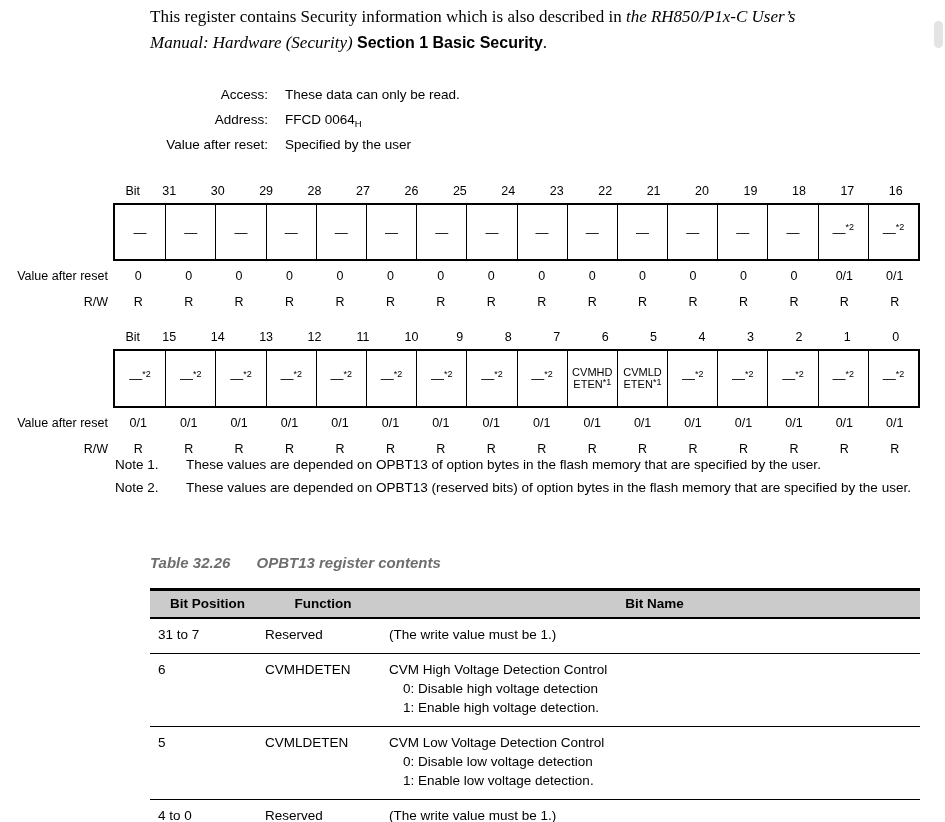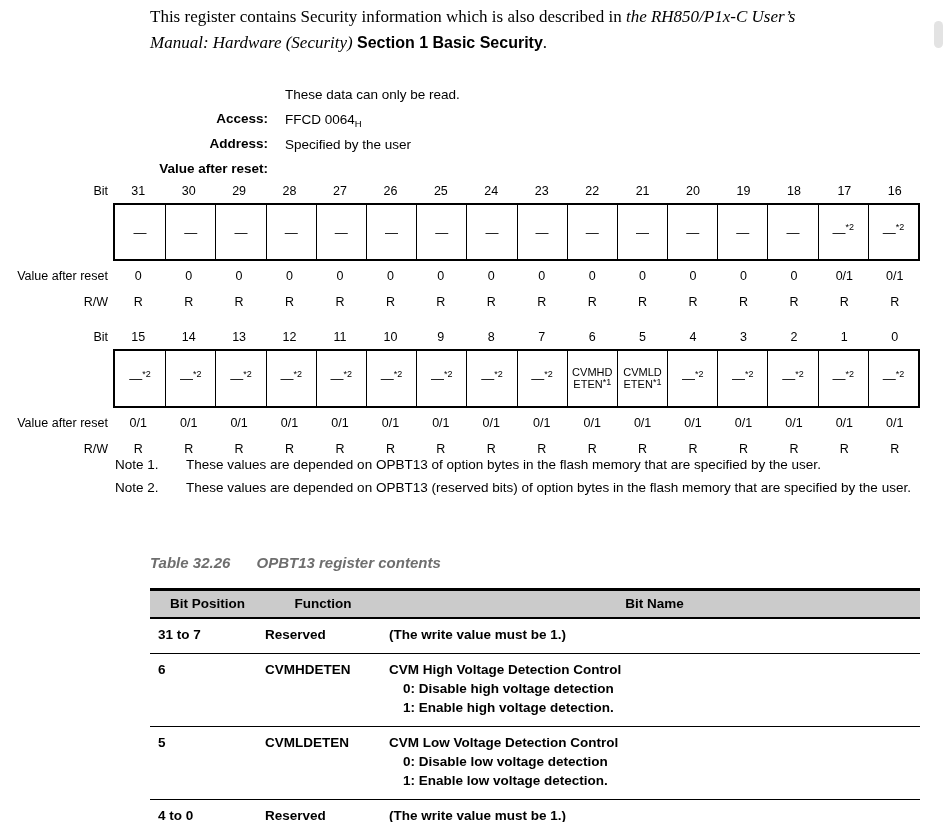--- a/index.html
+++ b/index.html
@@ -8,34 +8,34 @@
 
   
   .intro{position:absolute;left:150px;top:4px;width:760px;
          font-family:"Liberation Serif",serif;font-size:17px;line-height:25.5px;}
   .intro i{font-style:italic;}
   .intro .sansbold{font-family:"Liberation Sans",sans-serif;font-weight:700;font-size:16px;font-style:normal;}
 
   
   .info{position:absolute;left:150px;top:87px;}
   .info-row{display:flex;height:25px;font-size:13.5px;}
-  .info-label{width:118px;text-align:right;font-weight:700;flex:none;margin-top:24px;}
+  .info-label{width:118px;text-align:right;font-weight:400;flex:none;}
   .info-value{margin-left:17px;white-space:nowrap;}
   sub.h{font-size:9.5px;vertical-align:-3px;}
 
   
   .regword{position:absolute;left:0;width:920px;}
   .word-0{top:183px;}
   .word-1{top:329px;}
   .reg-row{display:flex;}
   .reg-label{width:113px;box-sizing:border-box;padding-right:5px;text-align:right;
              font-size:12.5px;line-height:16px;flex:none;}
   .reg-grid{display:grid;grid-template-columns:repeat(16,1fr);width:807px;}
   .reg-grid>div{text-align:center;font-size:12.5px;line-height:16px;}
-  .bits-row{margin-bottom:4px;}
+  .bits-row{margin-bottom:4px;margin-left:32px;}
   .reg-box{margin-left:113px;width:807px;box-sizing:border-box;border:2px solid #000;
            display:grid;grid-template-columns:repeat(16,1fr);}
   .word-0 .reg-box{height:58px;}
   .word-1 .reg-box{height:59px;}
   .reg-cell{display:flex;align-items:center;justify-content:center;border-left:1px solid #000;overflow:hidden;}
   .reg-cell:first-child{border-left:none;}
   .dash{font-size:13px;}
   .cellsup{font-size:9px;position:relative;top:-5px;}
   .named{font-size:11px;line-height:12.5px;text-align:center;white-space:nowrap;}
   .named .cellsup{top:-3px;}
@@ -47,21 +47,21 @@
   .note-row{display:flex;}
   .note-label{width:58px;flex:none;}
   .note-text{width:747px;margin-left:13px;}
 
   
   .tbl-title{position:absolute;left:150px;top:554px;font-weight:700;font-size:15px;}
   .tbl-title .cap{margin-left:22px;}
 
   
   .ctable{position:absolute;left:150px;top:588px;width:770px;border-top:3px solid #000;font-size:13.5px;}
-  .crow{display:grid;grid-template-columns:107px 124px 1fr;border-bottom:1px solid #000;font-weight:bold;}
+  .crow{display:grid;grid-template-columns:107px 124px 1fr;border-bottom:1px solid #000;}
   .crow.header{font-weight:700;border-bottom:2px solid #000;}
   .crow.header>div{padding:3px 0 4px 8px;line-height:19px;text-align:center;}
   .crow>div{padding:6px 0 9px 8px;line-height:19px;}
   .crow.last{border-bottom:3px solid #000;}
   .func-sub{padding-left:14px;}
 
   
   .scroll-thumb{position:absolute;right:2px;top:21px;width:9px;height:27px;border-radius:5px;}
 </style>
 </head>

